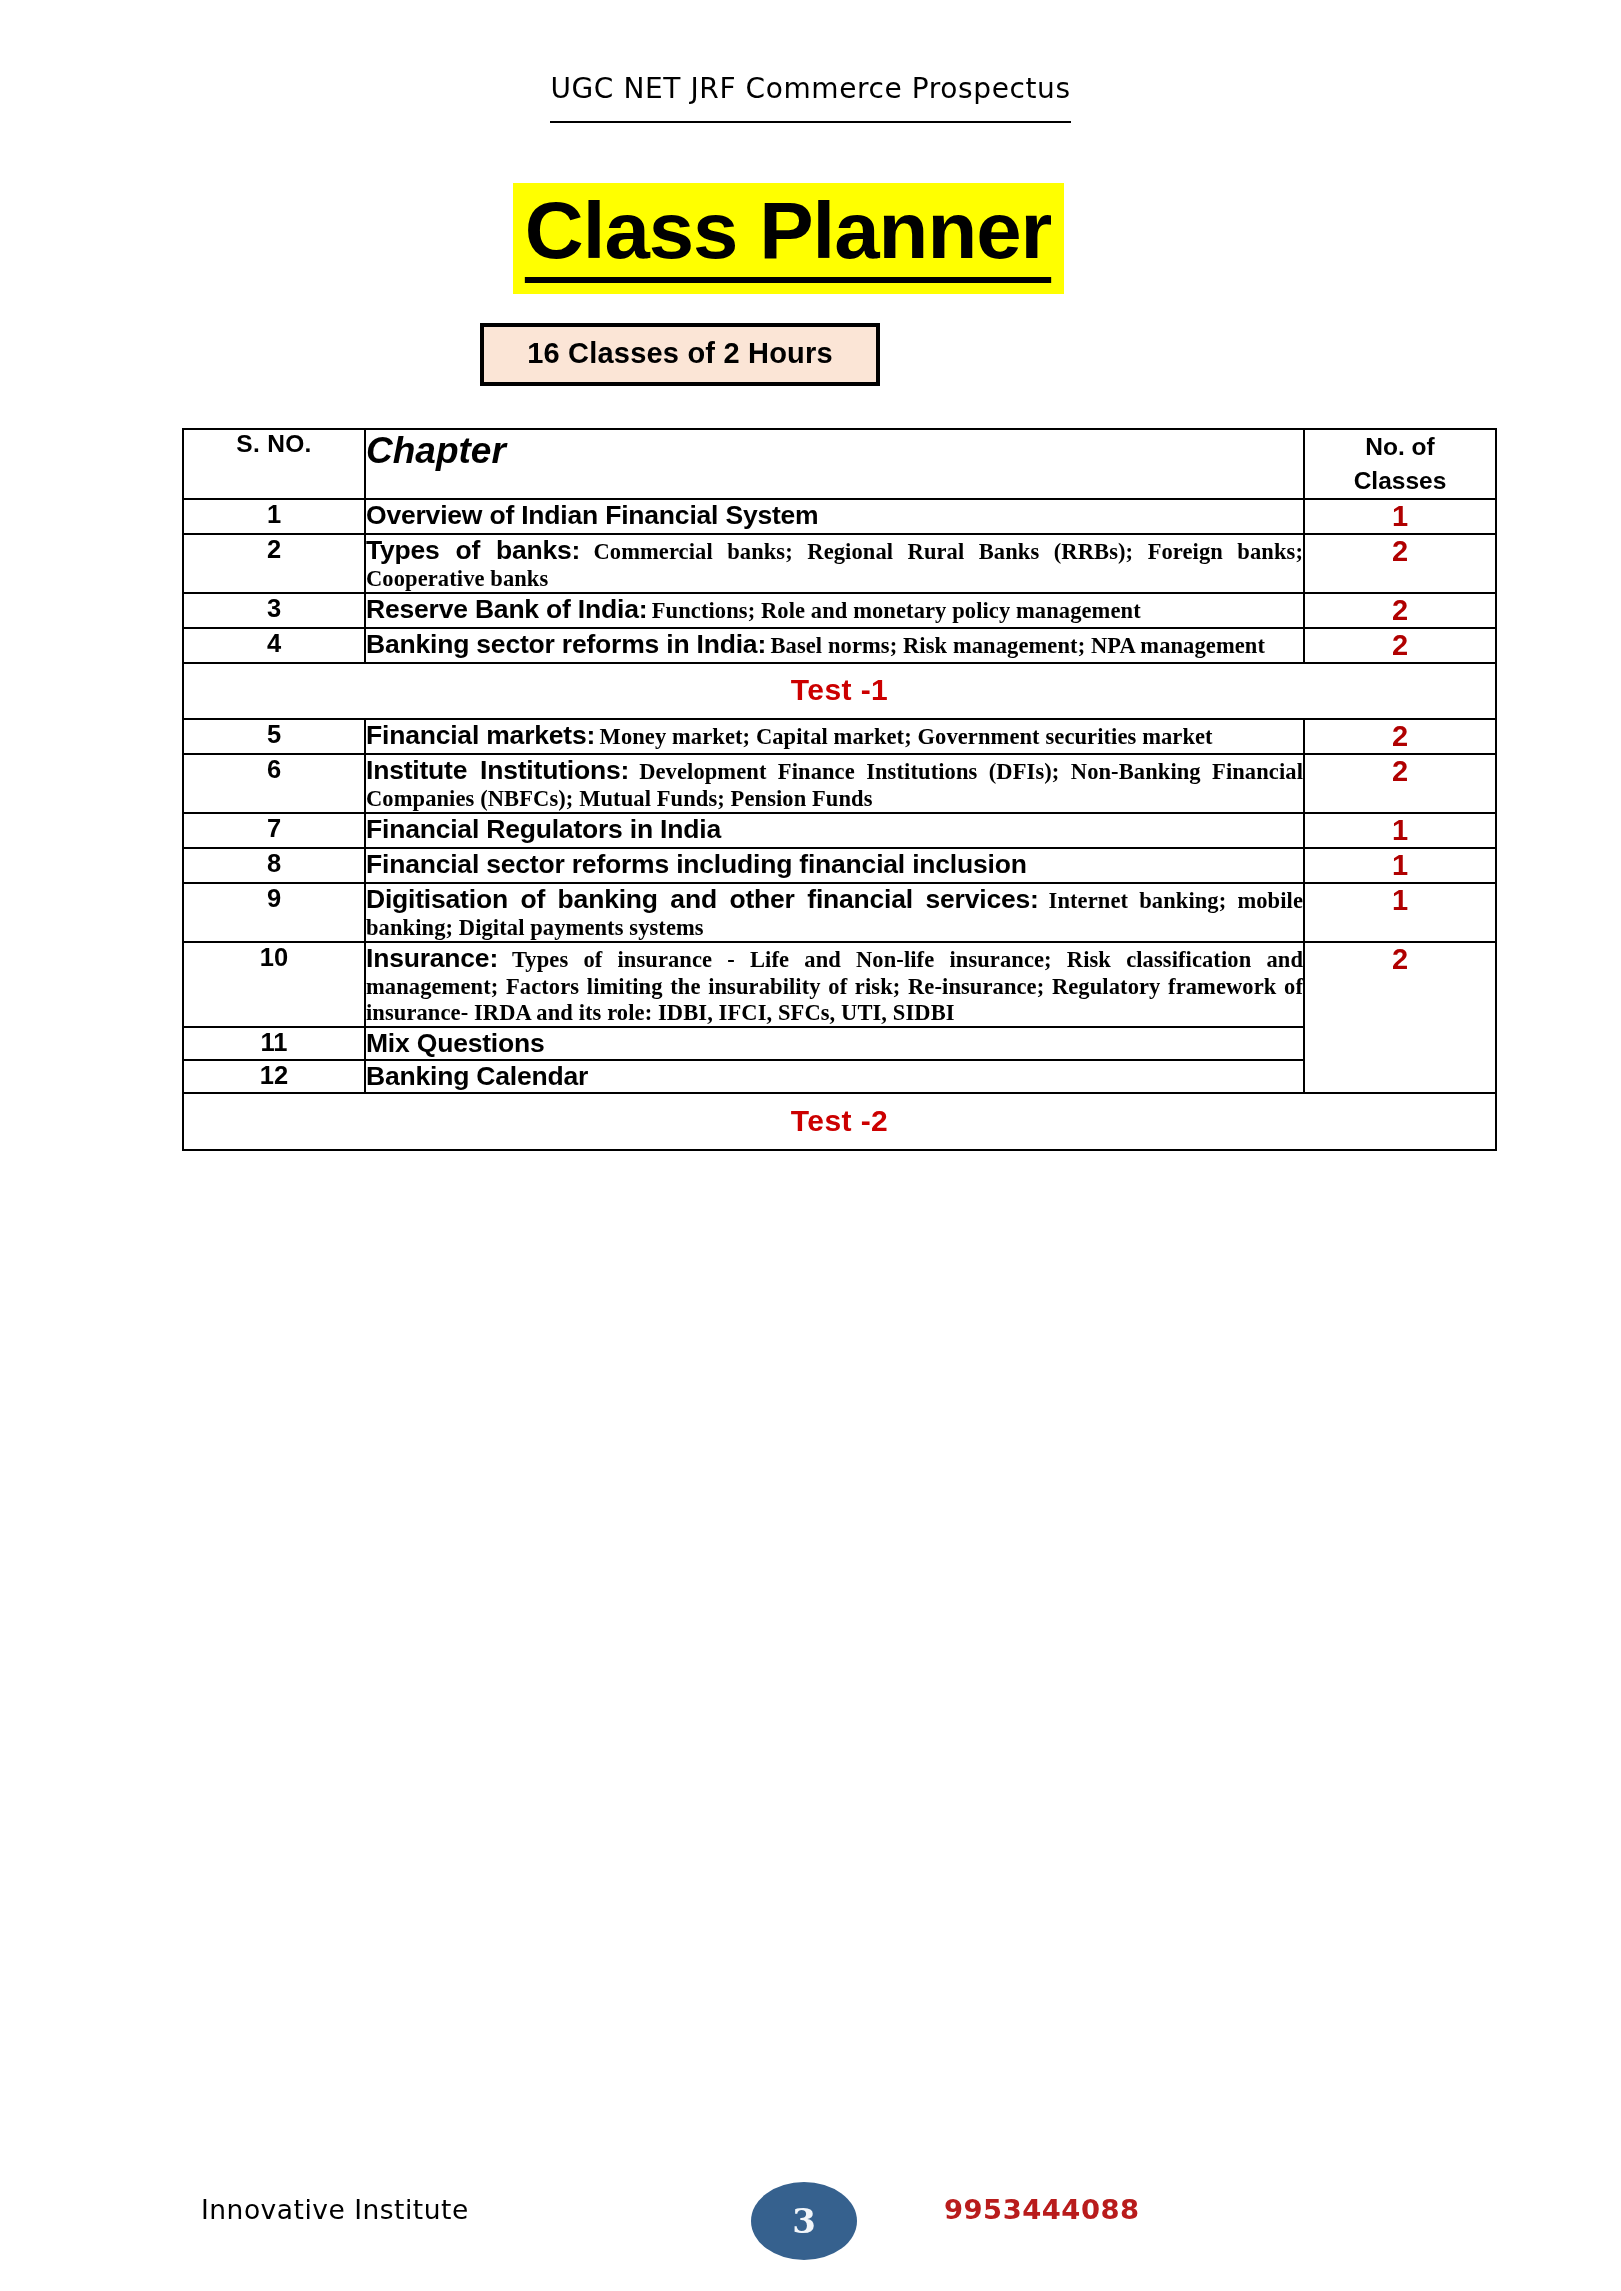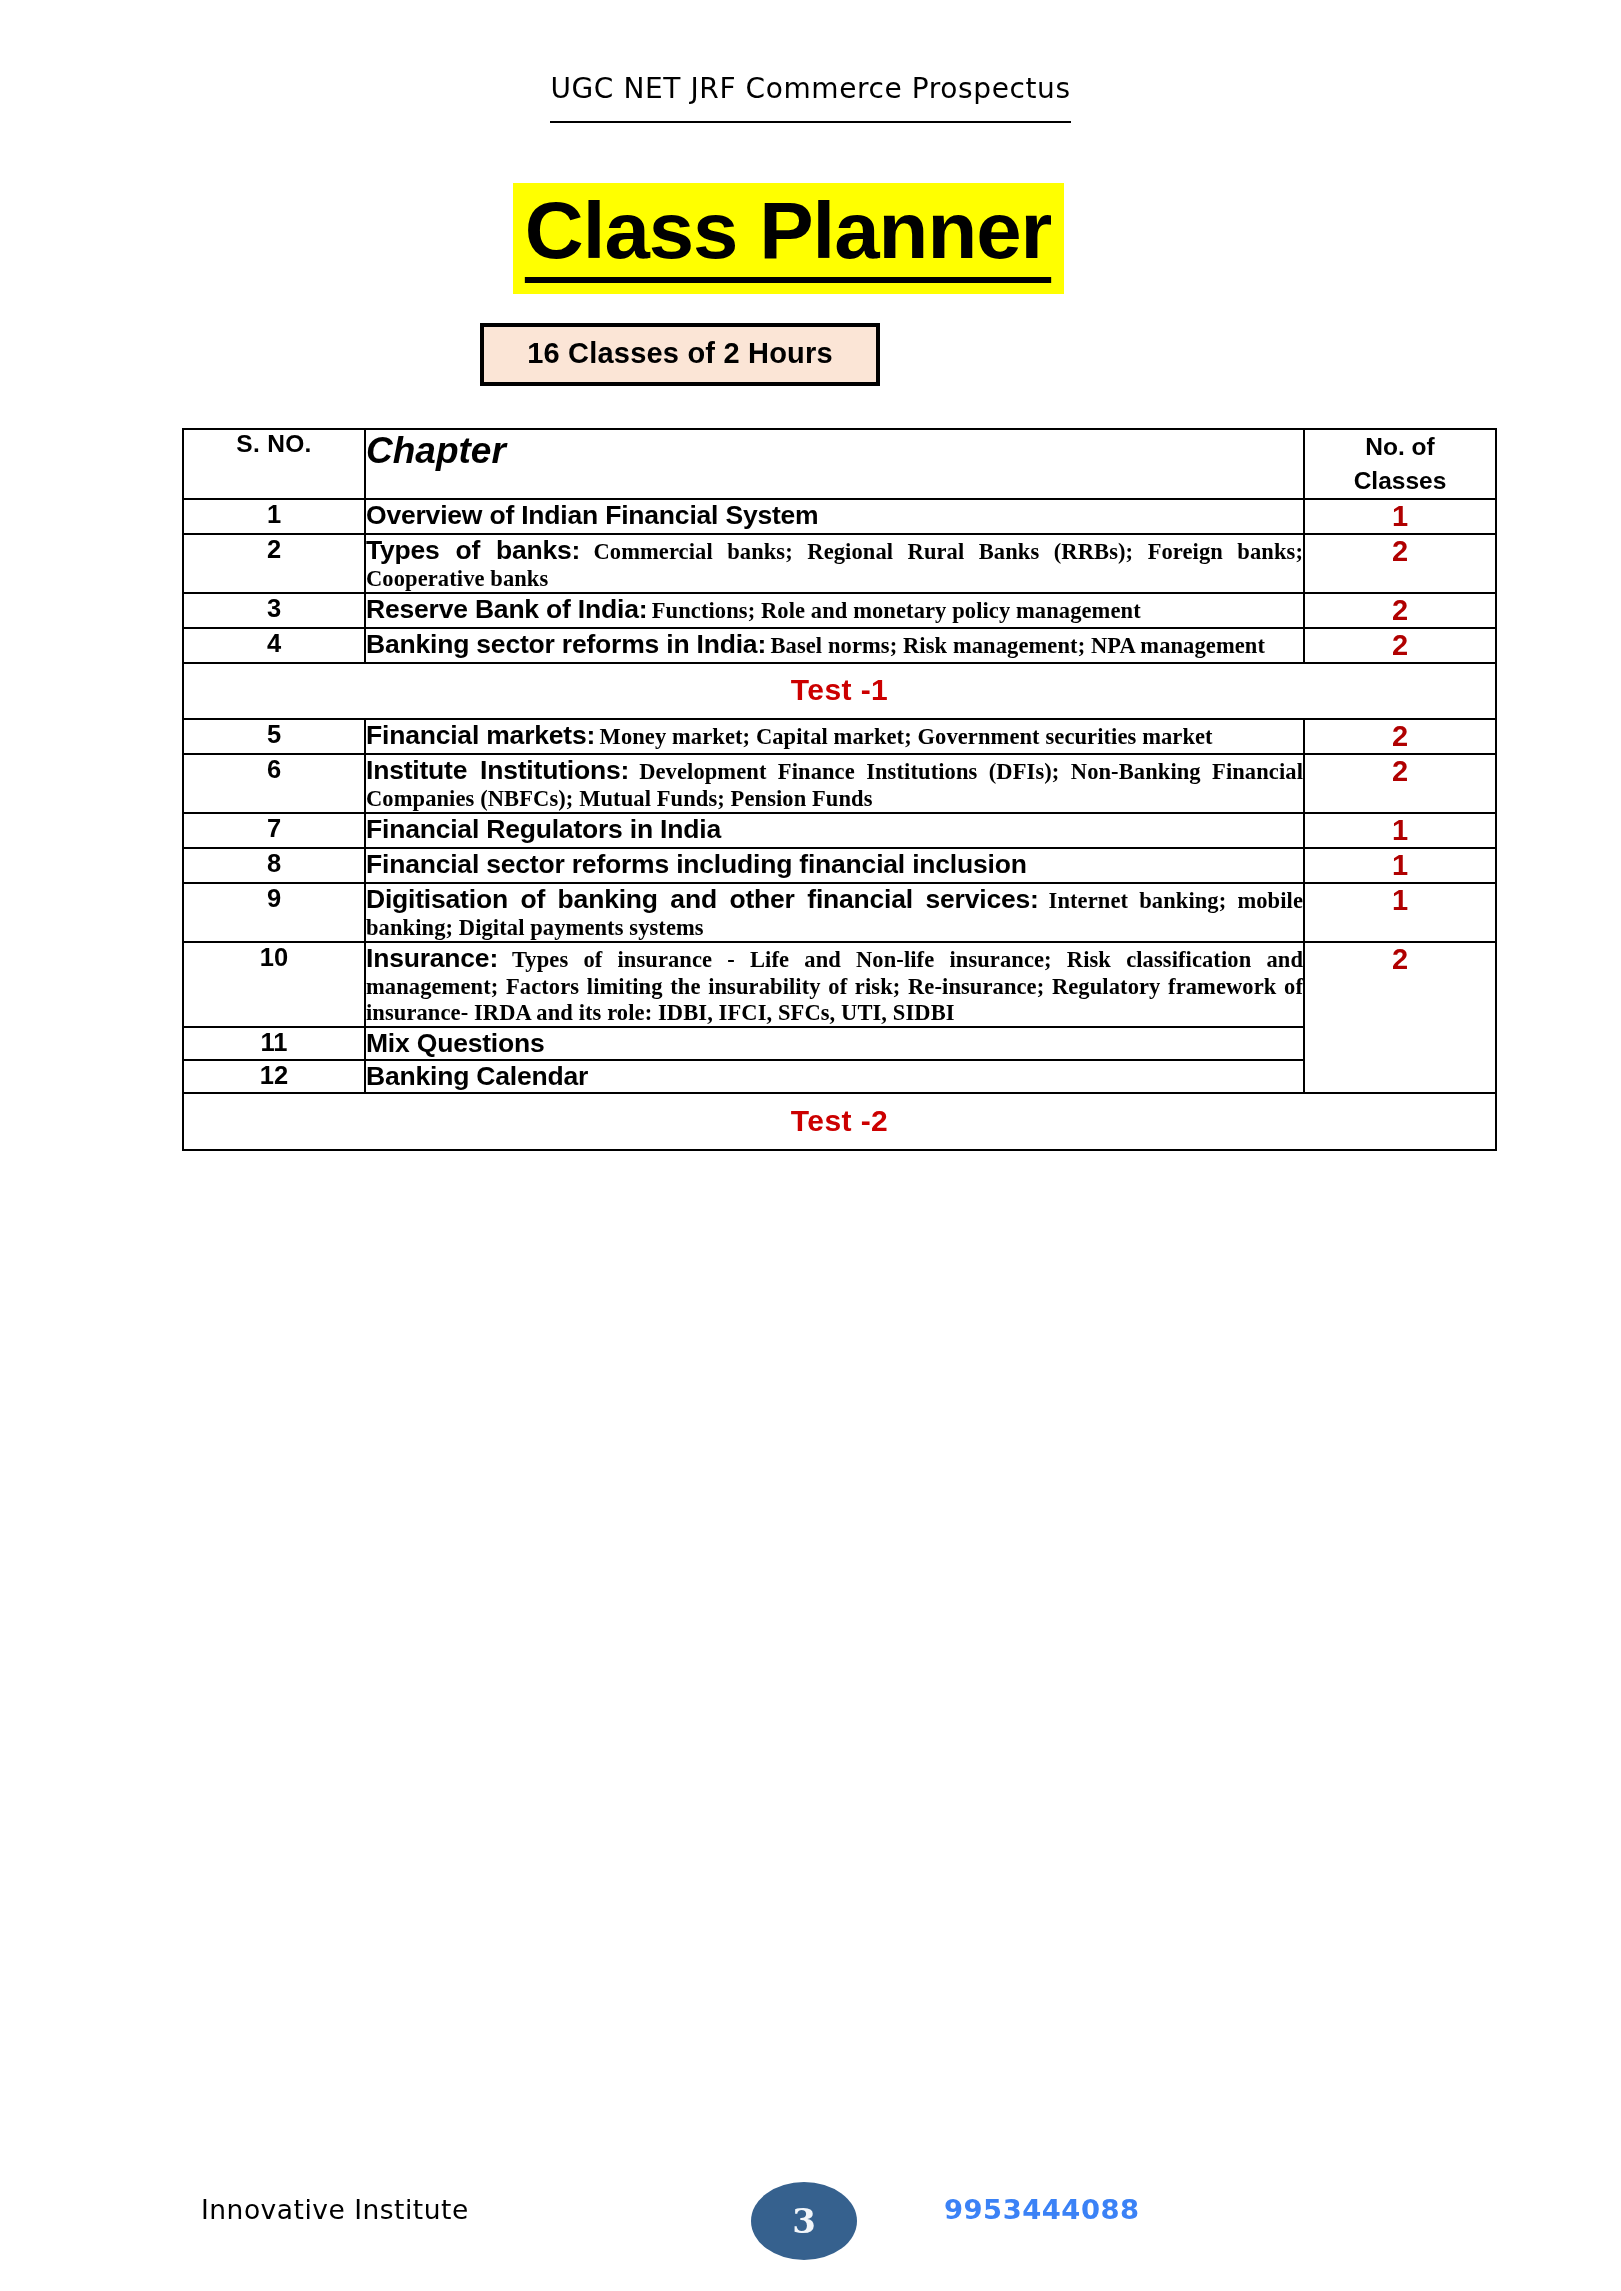--- a/index.html
+++ b/index.html
@@ -230,21 +230,21 @@
     font-weight: 700;
     color: #F2F6FA;
   }
   .foot-phone {
     position: absolute;
     left: 944px;
     top: 13.7px;
     font-family: "DejaVu Sans", sans-serif;
     font-size: 27.4px;
     font-weight: 700;
-    color: #3b82f6;
+    color: #b91c1c;
     letter-spacing: 0.5px;
   }
 </style>
 </head>
 <body>
 
 <div class="page">
 
   <div class="doc-header">
     <span class="ttl">UGC NET JRF Commerce Prospectus</span>

